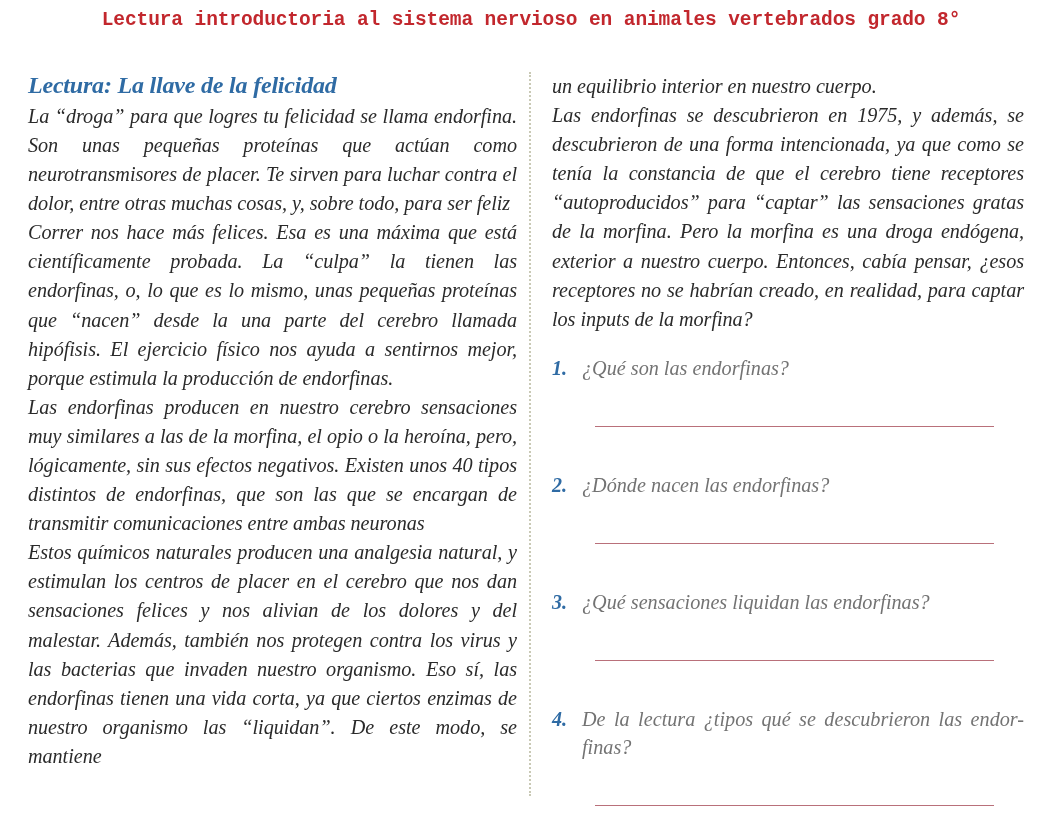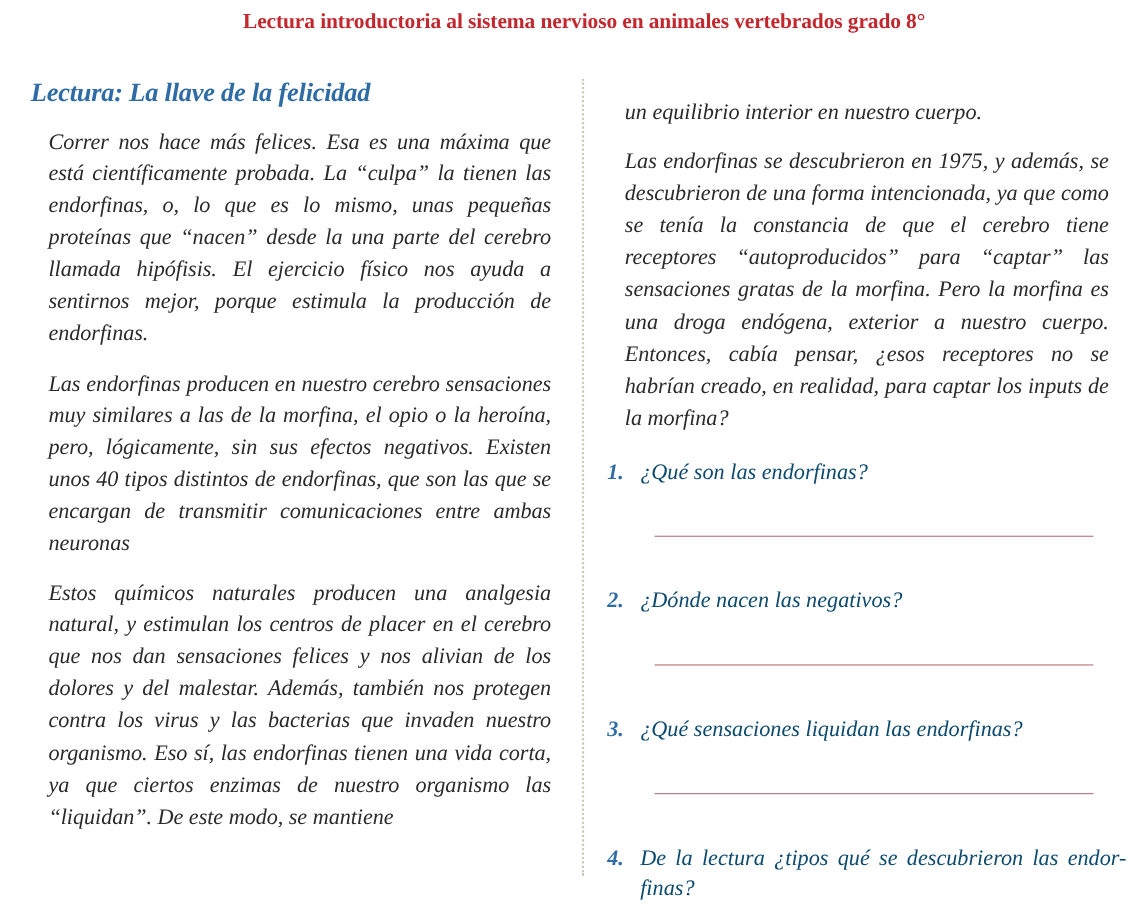--- a/index.html
+++ b/index.html
@@ -14,21 +14,21 @@
     overflow: hidden;
     font-family: "Liberation Serif", "DejaVu Serif", serif;
     color: #2a2a2a;
     position: relative;
   }
 
   
   .page-title {
     text-align: center;
     color: #c2272d;
-    font-family: Liberation Serif, serif;
+    font-family: Liberation Mono, monospace;
     font-weight: bold;
     font-size: 19.5px;
     letter-spacing: -0.1px;
     padding-top: 9px;
     line-height: 1.15;
     margin-left: 20px;
   }
 
   
   .columns {
@@ -65,21 +65,21 @@
     font-family: "Liberation Serif", "DejaVu Serif", serif;
     font-weight: bold;
     font-size: 24px;
     line-height: 1.12;
     margin: 0 0 3px 0;
     letter-spacing: -0.2px;
   }
 
   
   p.body-par {
-    margin: 16px;
+    margin: 0;
     text-align: justify;
     text-align-last: left;
     font-size: 20.2px;
     line-height: 29.1px;
     letter-spacing: -0.05px;
     -webkit-hyphens: none;
     hyphens: none;
   }
   .col-right p.body-par {
     font-size: 20.2px;
@@ -100,21 +100,21 @@
     font-weight: bold;
     font-size: 20px;
     width: 30px;
     flex: 0 0 30px;
     line-height: 28px;
     font-family: "Liberation Serif", "DejaVu Serif", serif;
   }
   .q-text {
     font-size: 20.2px;
     line-height: 28px;
-    color: #0c4a6e;
+    color: #737373;
     flex: 1 1 auto;
     text-align: justify;
     text-align-last: left;
   }
   .answer-line {
     height: 0;
     border-bottom: 1.6px solid #b9707a;
     margin-left: 43px;
     margin-right: 30px;
   }
@@ -125,20 +125,21 @@
 <body>
 
 <div class="page-title">Lectura introductoria al sistema nervioso en animales vertebrados grado 8°</div>
 
 <div class="columns">
 
   <div class="col-left">
 
     <div class="lecture-heading">Lectura: La llave de la felicidad</div>
 
+    <p class="body-par">La “droga” para que logres tu felicidad se llama endorfina. Son unas pequeñas proteínas que actúan como neurotransmisores de placer. Te sirven para luchar contra el dolor, entre otras muchas cosas, y, sobre todo, para ser feliz</p>
 
     <p class="body-par">Correr nos hace más felices. Esa es una máxima que está científicamente probada. La “culpa” la tienen las endorfinas, o, lo que es lo mismo, unas pequeñas proteínas que “nacen” desde la una parte del cerebro llamada hipófisis. El ejercicio físico nos ayuda a sentirnos mejor, porque estimula la producción de endorfinas.</p>
 
     <p class="body-par">Las endorfinas producen en nuestro cerebro sensaciones muy similares a las de la morfina, el opio o la heroína, pero, lógicamente, sin sus efectos negativos. Existen unos 40 tipos distintos de endorfinas, que son las que se encargan de transmitir comunicaciones entre ambas neuronas</p>
 
     <p class="body-par">Estos químicos naturales producen una analgesia natural, y estimulan los centros de placer en el cerebro que nos dan sensaciones felices y nos alivian de los dolores y del malestar. Además, también nos protegen contra los virus y las bacterias que invaden nuestro organismo. Eso sí, las endorfinas tienen una vida corta, ya que ciertos enzimas de nuestro organismo las “liquidan”. De este modo, se mantiene</p>
   </div>
 
   <div class="col-divider"></div>
 
@@ -153,21 +154,21 @@
       <div class="question-block">
         <div class="q-num">1.</div>
         <div class="q-text">¿Qué son las endorfinas?</div>
       </div>
       <div class="q-gap-a"></div>
       <div class="answer-line"></div>
       <div class="q-gap-b"></div>
 
       <div class="question-block">
         <div class="q-num">2.</div>
-        <div class="q-text">¿Dónde nacen las negativos?</div>
+        <div class="q-text">¿Dónde nacen las endorfinas?</div>
       </div>
       <div class="q-gap-a"></div>
       <div class="answer-line"></div>
       <div class="q-gap-b"></div>
 
       <div class="question-block">
         <div class="q-num">3.</div>
         <div class="q-text">¿Qué sensaciones liquidan las endorfinas?</div>
       </div>
       <div class="q-gap-a"></div>

